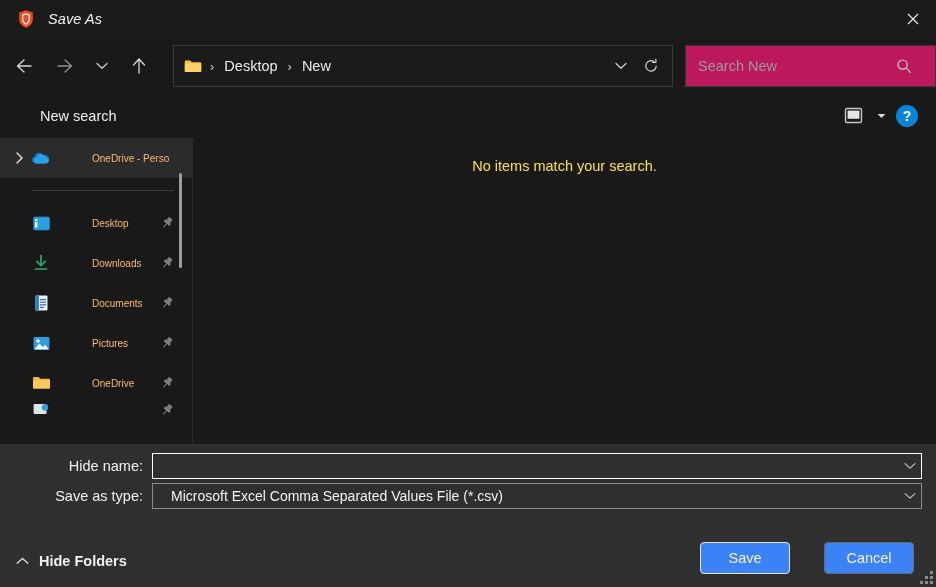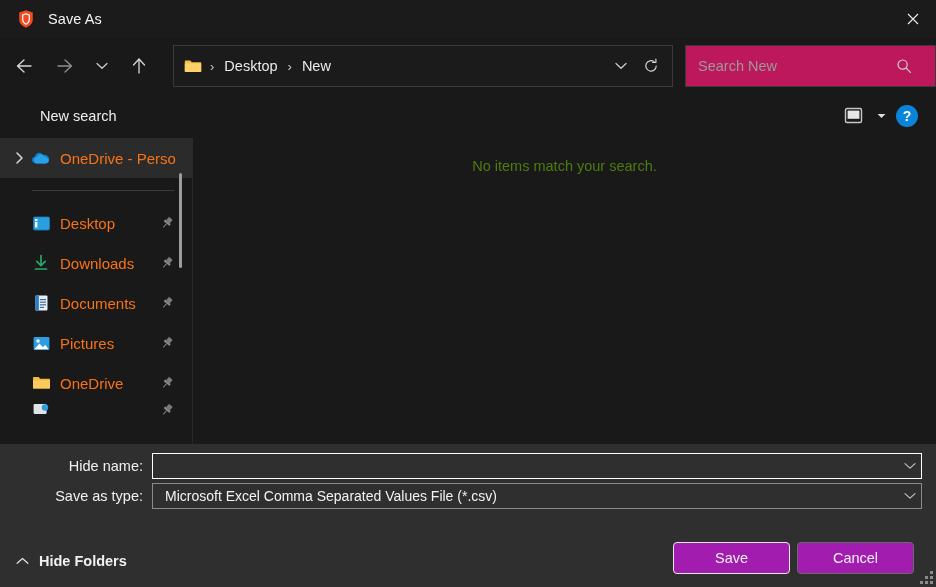--- a/index.html
+++ b/index.html
@@ -19,20 +19,21 @@
   }
 
   
   .titlebar {
     height: 38px;
     background: #1b1b1b;
     display: flex;
     align-items: center;
     flex: 0 0 38px;
     position: relative;
+    font-style: italic;
   }
   .brave-icon {
     width: 20px; height: 20px;
     margin-left: 16px;
     position: relative;
     flex: 0 0 20px;
   }
   .brave-icon svg { display: block; }
   .title-text {
     margin-left: 12px;
@@ -199,26 +200,27 @@
   .tree-chevron {
     width: 22px; flex: 0 0 22px;
     display: flex; align-items: center; justify-content: center;
   }
   .tree-icon {
     width: 22px; flex: 0 0 22px;
     display: flex; align-items: center; justify-content: center;
     margin-right: 8px;
   }
   .tree-label {
-    color: #f97316;
-    font-size: 15px;
+    color: #fdba74;
+    font-size: 10px;
     overflow: hidden;
     text-overflow: clip;
     white-space: nowrap;
     flex: 1;
+    margin-left: 32px;
   }
   .pin-icon {
     flex: 0 0 22px;
     display: flex; align-items: center; justify-content: center;
     margin-right: 14px;
     opacity: 0.62;
   }
   .tree-sep {
     height: 1px;
     background: #3c3c3c;
@@ -242,21 +244,21 @@
     flex: 1;
     background: #191919;
     position: relative;
     min-width: 0;
   }
   .empty-msg {
     position: absolute;
     top: 20px;
     left: 0; right: 0;
     text-align: center;
-    color: #4d7c0f;
+    color: #fde047;
     font-size: 14.5px;
   }
 
   
   .footer {
     flex: 0 0 143px;
     height: 143px;
     background: #2f2f2f;
     position: relative;
   }
@@ -275,21 +277,21 @@
     padding-right: 9px;
     color: #f0f0f0;
     font-size: 14.5px;
   }
   .combo {
     flex: 1;
     height: 26px;
     background: #2f2f2f;
     display: flex;
     align-items: center;
-    padding: 0 0 0 12px;
+    padding: 0 0 0 18px;
     cursor: default;
   }
   .combo.focused { border: 1px solid #ffffff; }
   .combo.normal  { border: 1px solid #8a8a8a; }
   .combo-value {
     flex: 1;
     color: #f2f2f2;
     font-size: 14px;
     white-space: nowrap;
     overflow: hidden;
@@ -314,23 +316,23 @@
     border-radius: 4px;
     cursor: default;
     font-weight: bold;
   }
   .hf-caret { display: flex; align-items: center; margin-right: 10px; }
   .hf-label { color: #f0f0f0; font-size: 14.5px; }
 
   .btn {
     position: absolute;
     height: 32px;
-    width: 117px;
+    width: 90px;
     border-radius: 4px;
-    background: #a21caf;
+    background: #3b82f6;
     display: flex;
     align-items: center;
     justify-content: center;
     color: #f2f2f2;
     font-size: 14.5px;
     cursor: default;
     font-family: "Liberation Sans", sans-serif;
   }
   .btn-save   { right: 146px; bottom: 13px; border: 1px solid #e8e8e8; }
   .btn-cancel { right: 22px;  bottom: 13px; border: 1px solid #6a6a6a; margin-left: 8px; }

